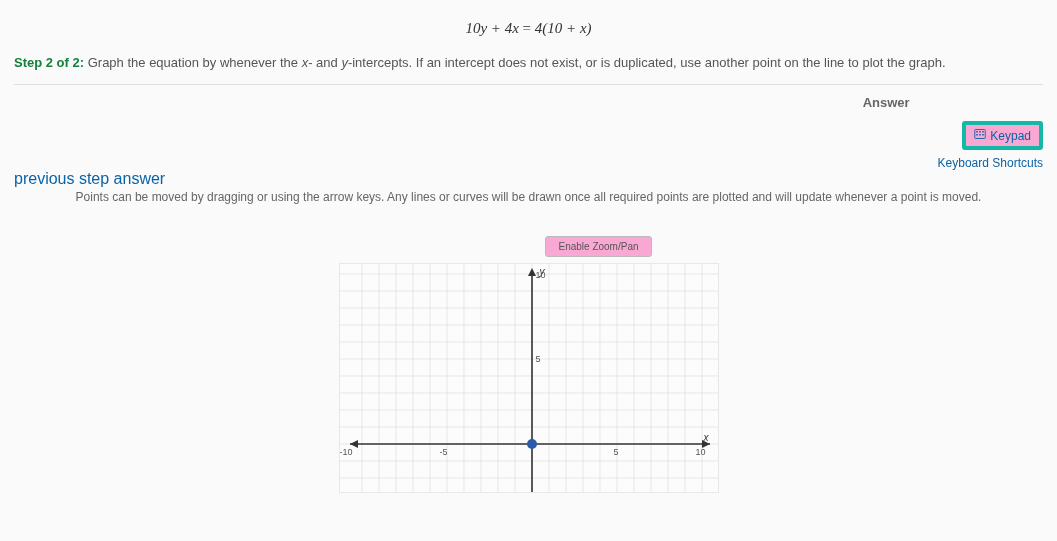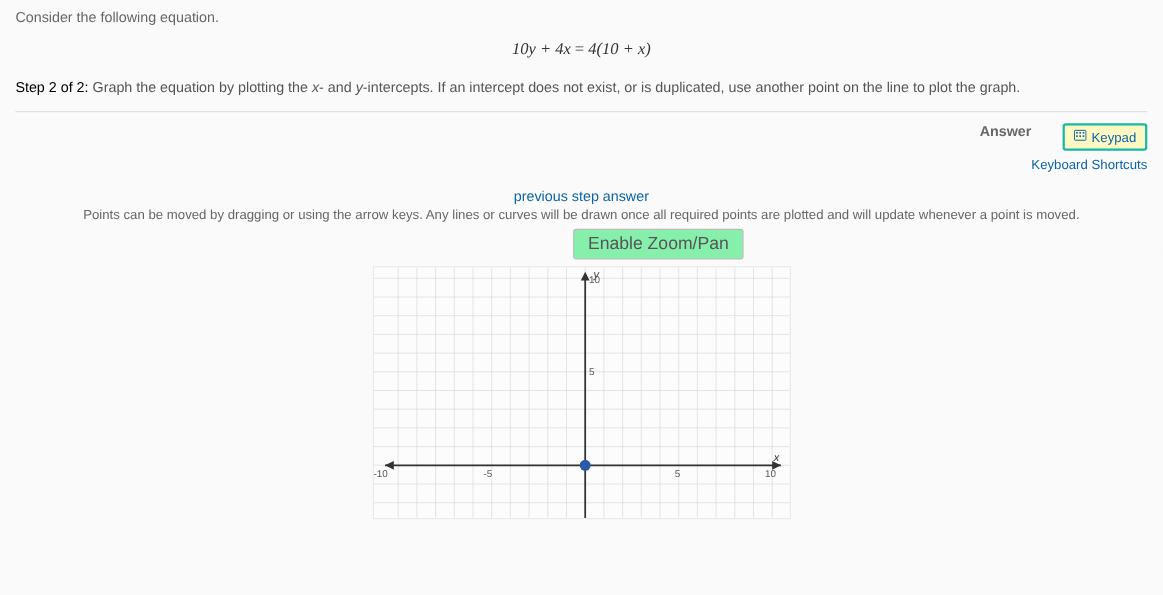--- a/index.html
+++ b/index.html
@@ -29,21 +29,21 @@
       font-family: 'Times New Roman', serif;
       color: #333;
       margin: 12px 0 18px 0;
     }
     .equation .ital { font-style: italic; }
     .step-line {
       font-size: 13px;
       color: #555;
       margin-bottom: 14px;
     }
-    .step-line .bold { font-weight: normal; color: #000000; }
+    .step-line .bold { font-weight: bold; color: #15803d; }
     .step-line .ital { font-style: italic; }
     hr.divider {
       border: none;
       border-top: 1px solid #ddd;
       margin: 6px 0;
     }
     .answer-header {
       display: flex;
       justify-content: flex-end;
       align-items: flex-start;
@@ -55,94 +55,95 @@
       color: #666;
     }
     .right-links {
       text-align: right;
       font-size: 12px;
     }
     .keypad-btn {
       display: inline-flex;
       align-items: center;
       gap: 4px;
-      border: 2px solid #14b8a6;
-      background: #fef9c3;
+      border: 4px solid #14b8a6;
+      background: #f9a8d4;
       padding: 3px 8px;
       border-radius: 3px;
       color: #0b63a6;
       cursor: pointer;
       font-size: 12px;
+      margin-top: 26px;
     }
     .keypad-btn svg { width: 12px; height: 12px; }
     .kb-shortcuts {
       color: #0b63a6;
       margin-top: 6px;
       cursor: pointer;
+      margin-left: 28px;
     }
     .prev-step {
-      text-align: center;
-      font-size: 13px;
+      text-align: left;
+      font-size: 16px;
       color: #0b63a6;
-      margin-top: 14px;
       cursor: pointer;
     }
     .instructions {
       font-size: 12px;
       color: #666;
       margin-top: 2px;
       text-align: center;
     }
     .graph-area {
       margin-top: 6px;
       display: flex;
       flex-direction: column;
       align-items: center;
     }
     .zoom-btn {
       border: 1px solid #bbb;
-      background: #86efac;
+      background: #f9a8d4;
       padding: 4px 12px;
-      font-size: 16px;
+      font-size: 10px;
       color: #555;
       border-radius: 3px;
       cursor: pointer;
       margin-left: 140px;
       margin-bottom: 6px;
+      margin-top: 26px;
     }
     .graph-box {
       width: 380px;
       height: 230px;
       background: #fcfcfc;
       border: 1px solid #e8e8e8;
       position: relative;
       overflow: hidden;
     }
     .axis-label {
       position: absolute;
       font-size: 10px;
       font-style: italic;
       color: #333;
     }
   </style>
 </head>
 <body>
 
 <div class="container">
-  <div class="prompt">Consider the following equation.</div>
 
   <div class="equation">
     <span class="ital">10y + 4x</span>
     <span> = </span>
     <span class="ital">4(10 + x)</span>
   </div>
 
   <div class="step-line">
     <span class="bold">Step 2 of 2:</span>
-    <span>Graph the equation by plotting the </span><span class="ital">x</span><span>- and </span><span class="ital">y</span><span>-intercepts. If an intercept does not exist, or is duplicated, use another point on the line to plot the graph.</span>
+    <span>Graph the equation by whenever the </span><span class="ital">x</span><span>- and </span><span class="ital">y</span><span>-intercepts. If an intercept does not exist, or is duplicated, use another point on the line to plot the graph.</span>
   </div>
 
   <hr class="divider">
 
   <div class="answer-header">
     <div class="answer-label">Answer</div>
     <div class="right-links">
       <div class="keypad-btn">
         <span>
           <svg viewBox="0 0 16 16">

